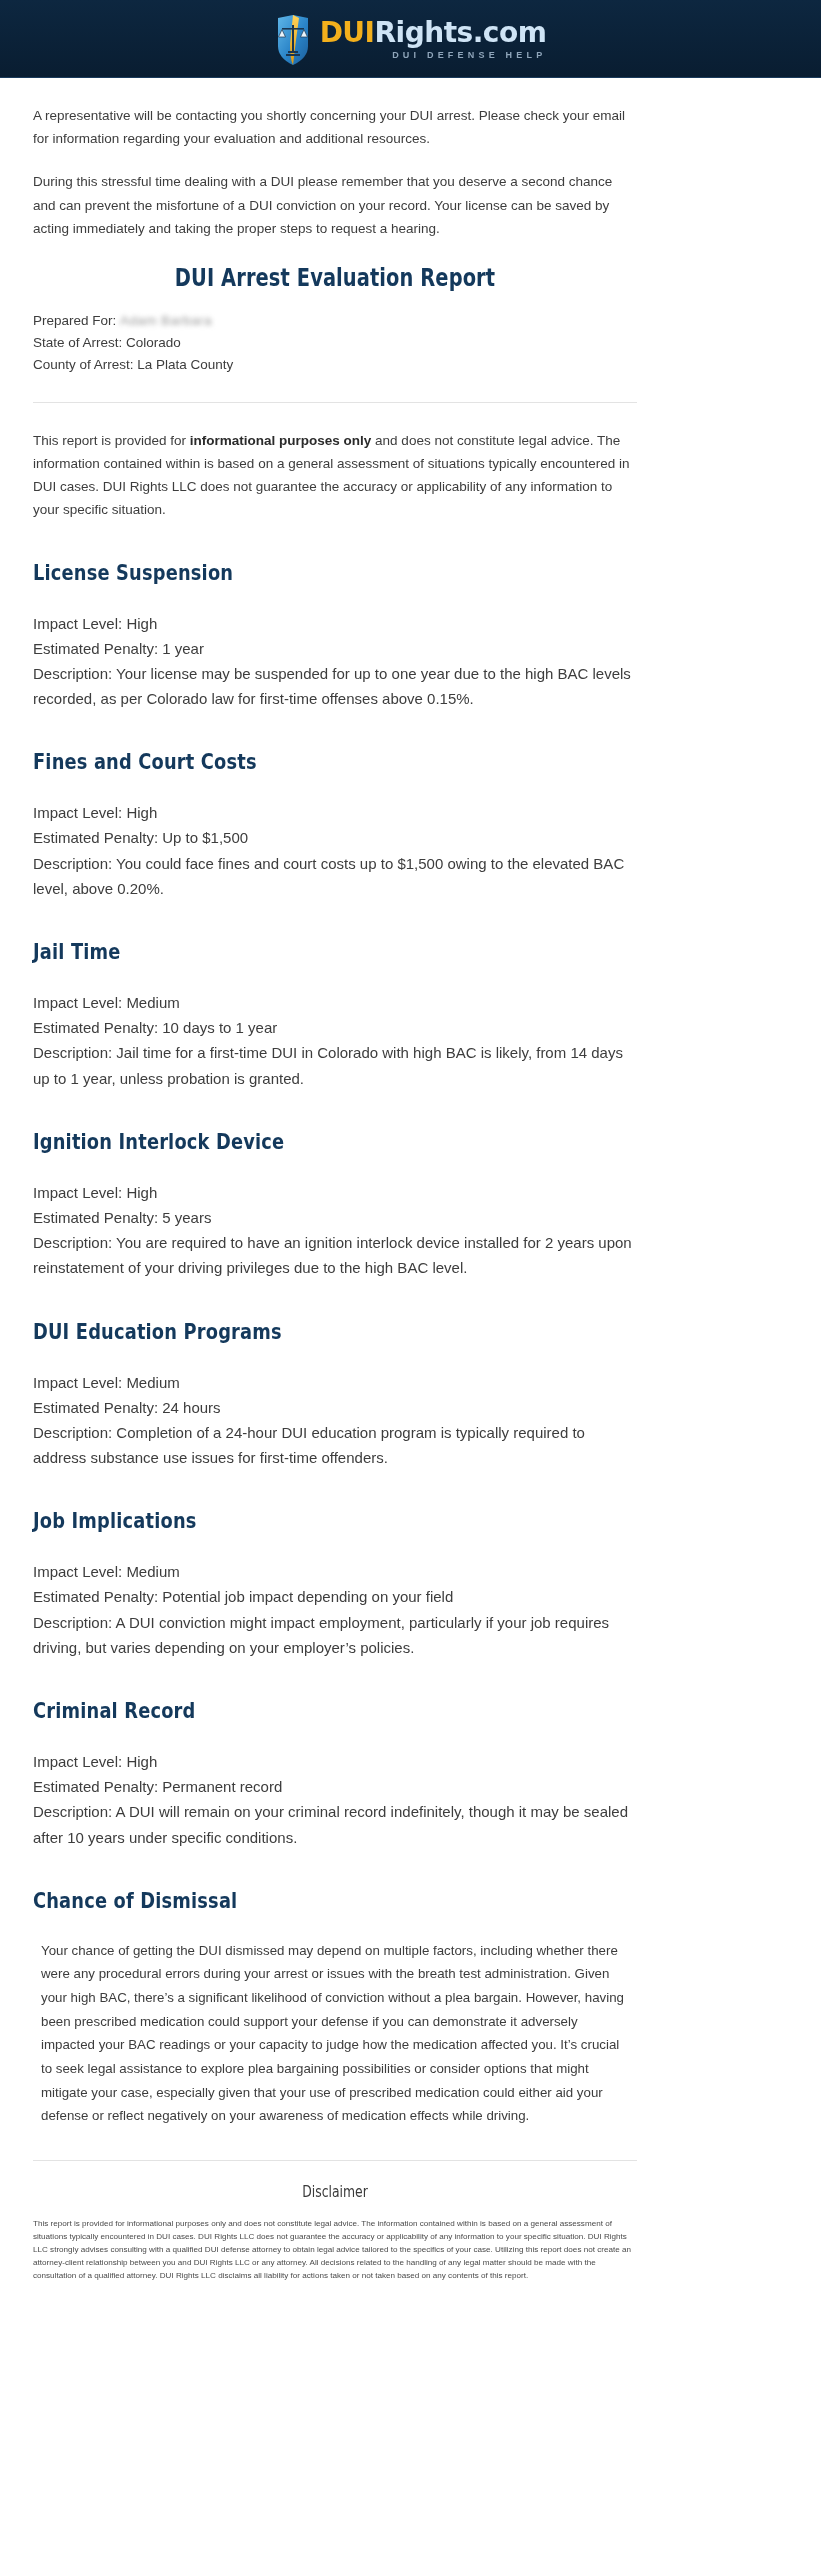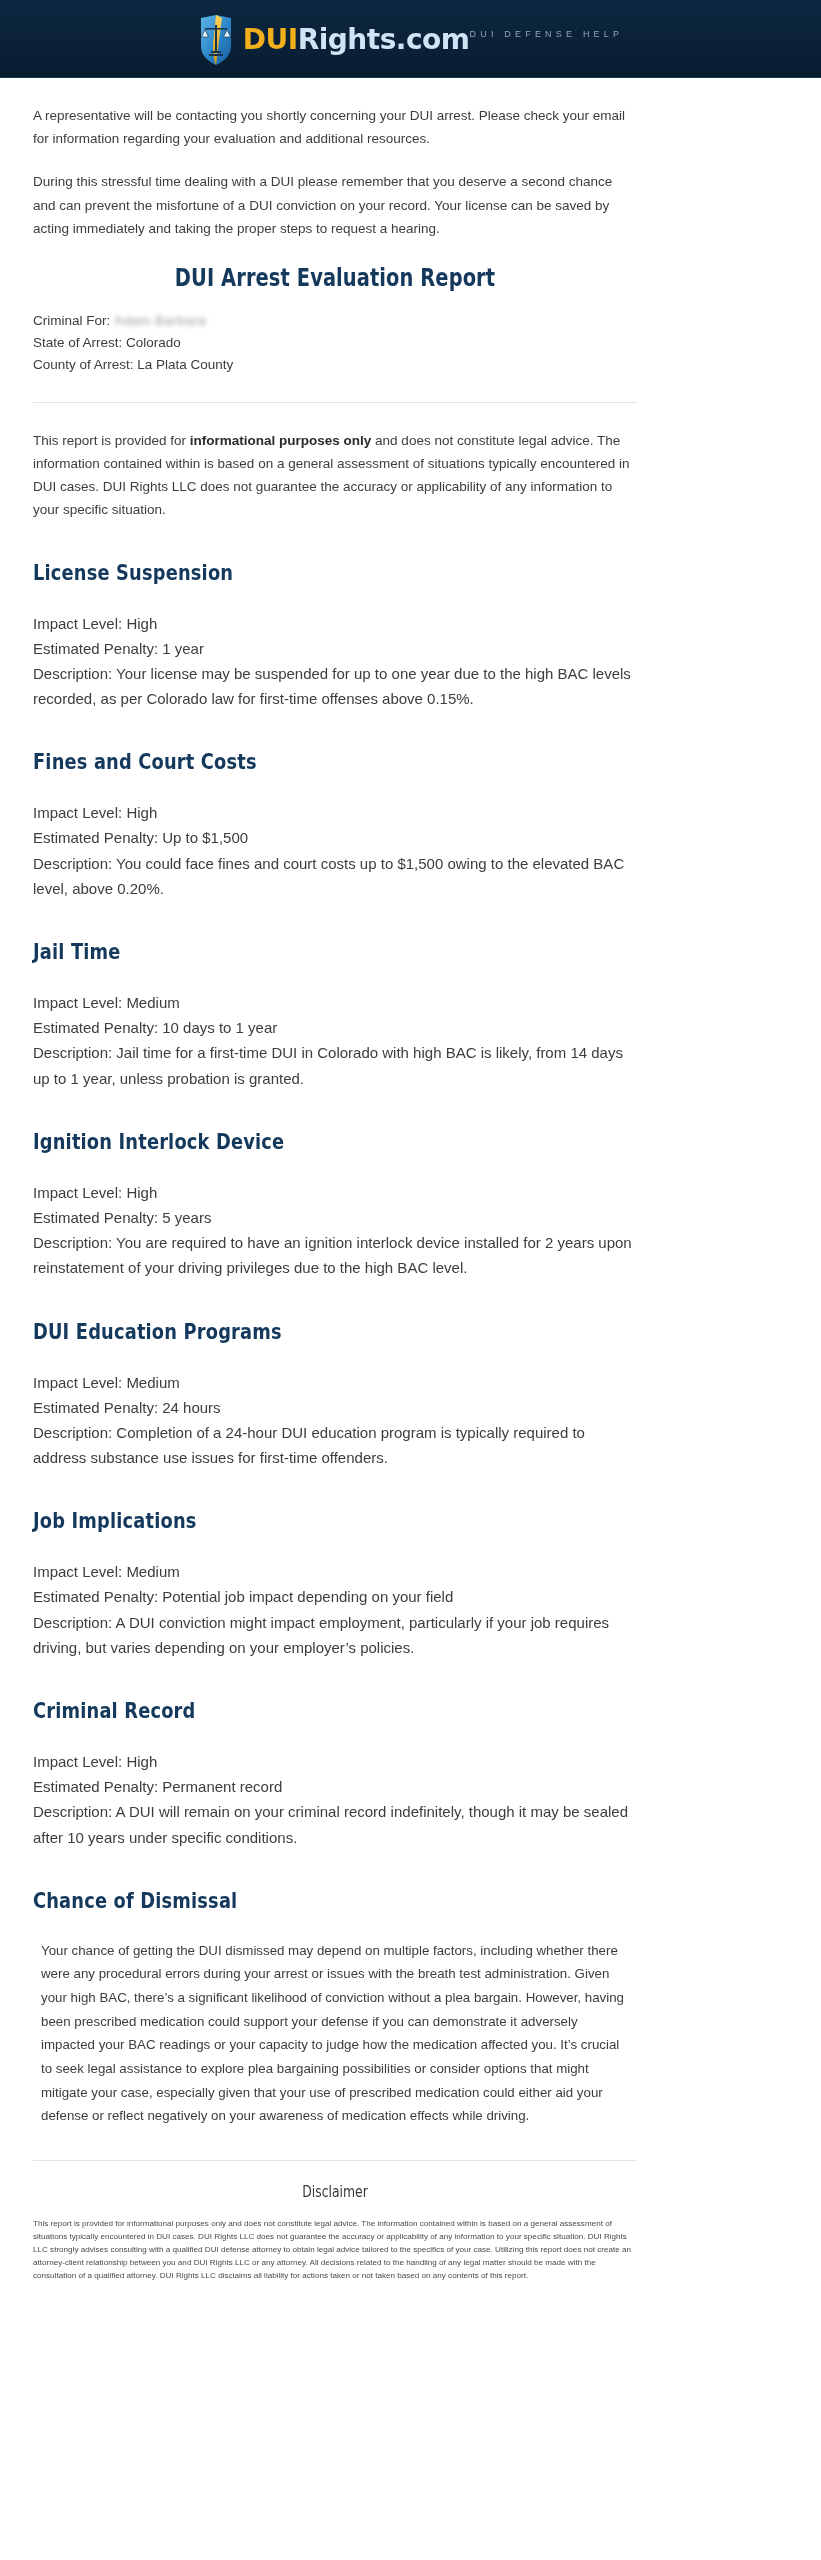--- a/index.html
+++ b/index.html
@@ -36,40 +36,41 @@
     transform: translateY(1px);
   }
   .logo-shield {
     width: 36px;
     height: 52px;
     position: relative;
     flex: 0 0 auto;
   }
   .logo-text-block {
     display: flex;
-    align-items: flex-start;
+    flex-direction: column;
+    align-items: flex-end;
     line-height: 1;
   }
   .logo-main {
     font-family: "DejaVu Sans", sans-serif;
     font-size: 28px;
     font-weight: bold;
     letter-spacing: -0.5px;
     line-height: 1;
     white-space: nowrap;
   }
   .logo-dui { color: #f3b01c; }
   .logo-rights { color: #cfe4f5; }
   .logo-tag {
     margin-top: 4px;
     font-family: "Liberation Sans", sans-serif;
     font-size: 9px;
     letter-spacing: 4.2px;
     color: #8fa5ba;
-    font-weight: normal;
+    font-weight: bold;
     white-space: nowrap;
   }
 
   
   .page {
     width: 670px;
     padding: 0 33px;
   }
   .content {
     padding-top: 26px;
@@ -204,21 +205,21 @@
 
 <main class="page">
   <div class="content">
 
     <p class="body-text">A representative will be contacting you shortly concerning your DUI arrest. Please check your email for information regarding your evaluation and additional resources.</p>
     <p class="body-text">During this stressful time dealing with a DUI please remember that you deserve a second chance and can prevent the misfortune of a DUI conviction on your record. Your license can be saved by acting immediately and taking the proper steps to request a hearing.</p>
 
     <h1 class="report-title">DUI Arrest Evaluation Report</h1>
 
     <div class="meta-block">
-      <span class="meta-line"><span>Criminal For:</span> <span class="redacted">Adam Barbara</span></span>
+      <span class="meta-line"><span>Prepared For:</span> <span class="redacted">Adam Barbara</span></span>
       <span class="meta-line">State of Arrest: Colorado</span>
       <span class="meta-line">County of Arrest: La Plata County</span>
     </div>
 
     <hr class="rule">
 
     <p class="body-text"><span>This report is provided for </span><b>informational purposes only</b><span> and does not constitute legal advice. The information contained within is based on a general assessment of situations typically encountered in DUI cases. DUI Rights LLC does not guarantee the accuracy or applicability of any information to your specific situation.</span></p>
 
     <section>
       <h2 class="section-title">License Suspension</h2>

